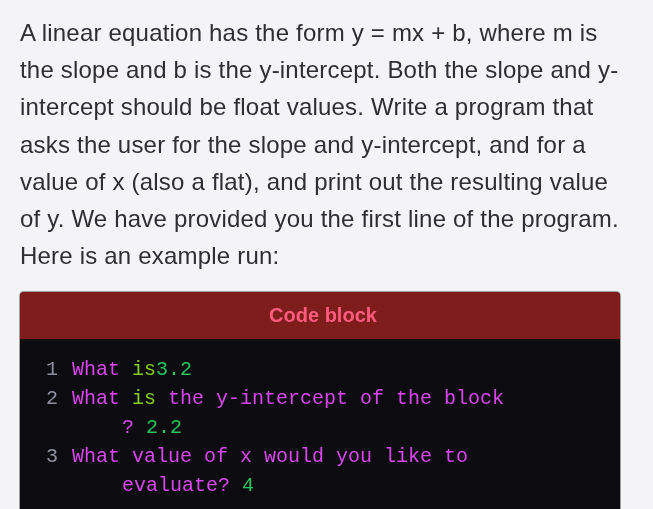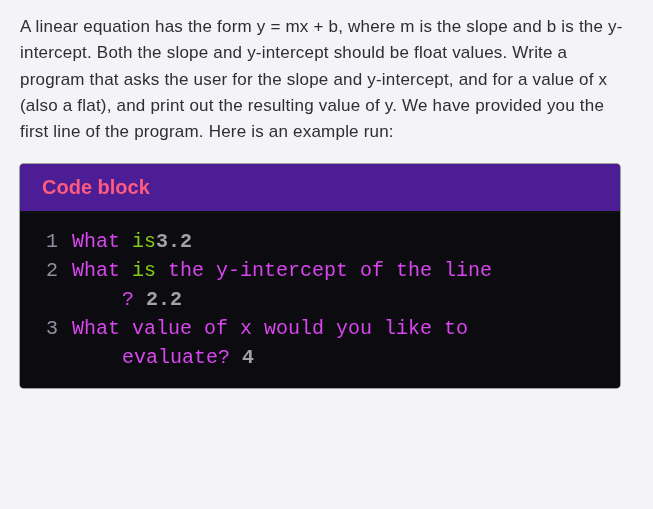--- a/index.html
+++ b/index.html
@@ -10,37 +10,38 @@
     background: #f4f4f6;
     font-family: Arial, Helvetica, sans-serif;
     color: #2e2e33;
     overflow: hidden;
   }
   .page {
     padding: 14px 20px 20px 20px;
     box-sizing: border-box;
   }
   .problem {
-    font-size: 17px;
+    font-size: 24px;
     line-height: 1.55;
     letter-spacing: 0.2px;
     color: #2e2e33;
   }
   .code-panel {
     margin-top: 18px;
     width: 600px;
     border-radius: 4px;
     overflow: hidden;
     box-shadow: 0 0 0 1px rgba(0,0,0,0.35);
     background: #111;
   }
   .code-header {
-    background: #4c1d95;
+    background: #7f1d1d;
     border-bottom: 2px solid #111;
     padding: 12px 16px 12px 22px;
+    text-align: center;
   }
   .code-header-title {
     color: #ff5b7e;
     font-size: 20px;
     font-weight: 600;
   }
   .code-body {
     background: #0c0c10;
     padding: 14px 10px 16px 10px;
     font-family: Menlo, Consolas, "Courier New", monospace;
@@ -55,21 +56,21 @@
     width: 28px;
     text-align: right;
     color: #8f8fa0;
     margin-right: 14px;
     flex-shrink: 0;
     user-select: none;
   }
   .tok { white-space: pre; }
   .tok.white { color: #d946ef; }
   .tok.kw    { color: #84cc16; }  
-  .tok.num   { color: #a3a3a3; font-weight: 700; }
+  .tok.num   { color: #22c55e; font-weight: 400; }
   .wrap-indent {
     white-space: pre;
     color: #ffffff;
     padding-left: 92px;
   }
 </style>
 </head>
 <body>
 
 <div class="page">
@@ -86,21 +87,21 @@
         <span class="gutter">1</span>
         <span class="tok white">What </span>
           <span class="tok kw">is</span>
           <span class="tok num">3.2</span>
       </div>
 
       <div class="code-line">
         <span class="gutter">2</span>
         <span class="tok white">What </span>
           <span class="tok kw">is</span>
-          <span class="tok white"> the y-intercept of the line</span>
+          <span class="tok white"> the y-intercept of the block</span>
       </div>
       <div class="code-line">
         <span class="wrap-indent"><span class="tok white">? </span><span class="tok num">2.2</span></span>
       </div>
 
       <div class="code-line">
         <span class="gutter">3</span>
         <span class="tok white">What value of x would you like to</span>
       </div>
       <div class="code-line">

